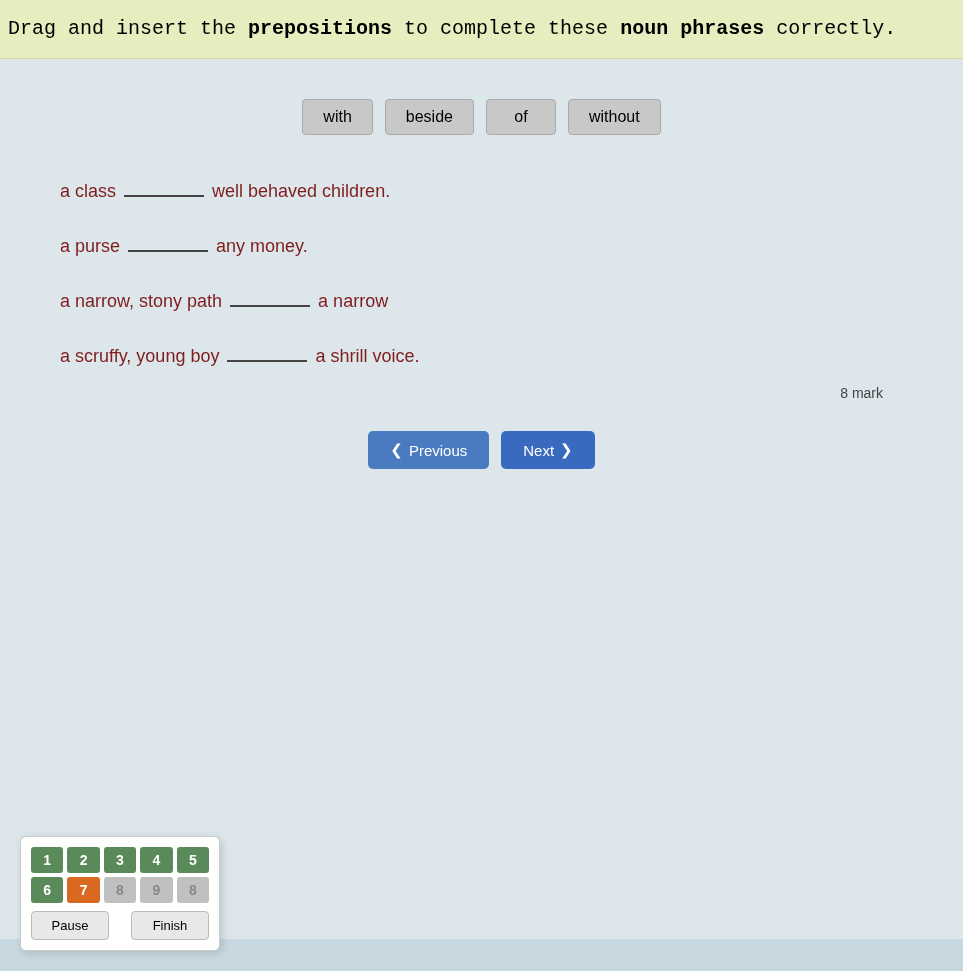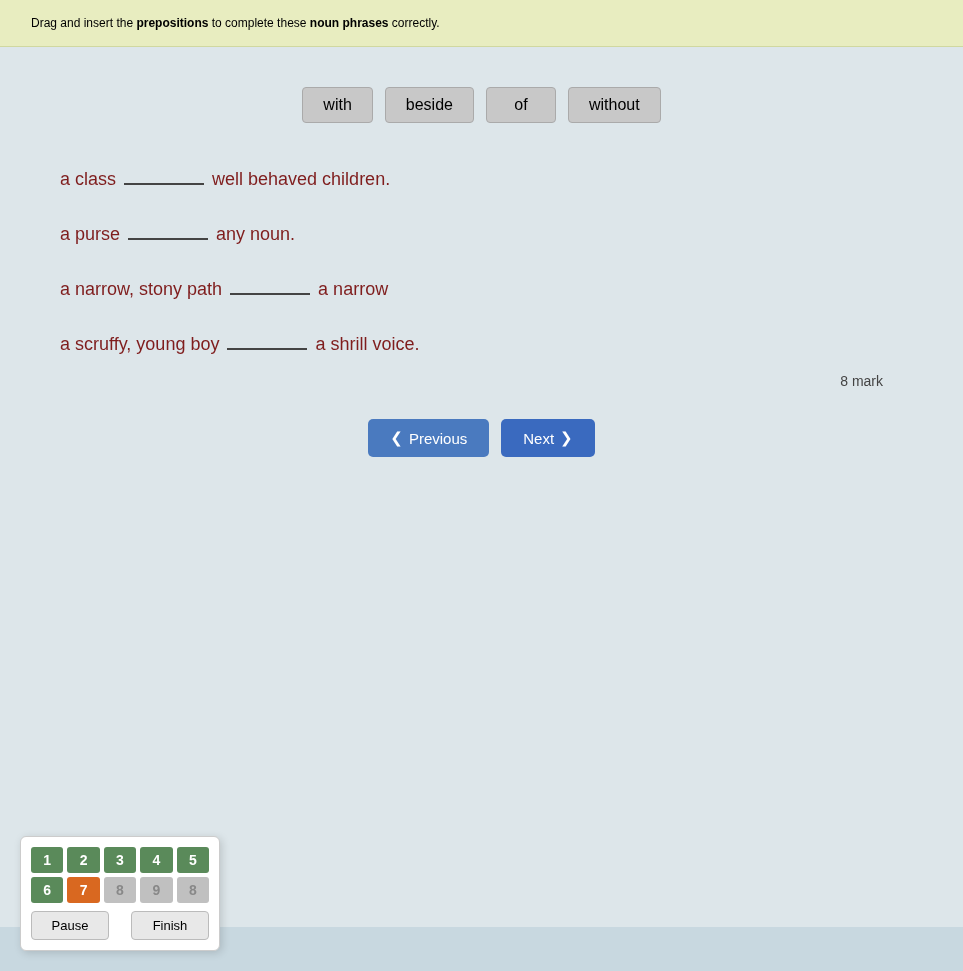--- a/index.html
+++ b/index.html
@@ -6,24 +6,25 @@
     body {
       font-family: Arial, sans-serif;
       background: #c8d8e0;
       width: 963px;
       min-height: 971px;
       position: relative;
     }
 
     .instruction-bar {
       background: #e8edc0;
-      padding: 14px 31px;
-      font-size: 12px;
+      padding: 14px 8px;
+      font-size: 20px;
       line-height: 1.5;
       border-bottom: 1px solid #d0d8a0;
+      font-family: Liberation Mono, monospace;
     }
 
     .instruction-bar strong {
       font-weight: bold;
     }
 
     .main-content {
       background: #dde6ea;
       padding: 30px 40px;
       min-height: 880px;
@@ -190,21 +191,21 @@
 
     <div class="sentence-row">
       <span>a class</span>
       <span class="blank"></span>
       <span>well behaved children.</span>
     </div>
 
     <div class="sentence-row">
       <span>a purse</span>
       <span class="blank"></span>
-      <span>any noun.</span>
+      <span>any money.</span>
     </div>
 
     <div class="sentence-row">
       <span>a narrow, stony path</span>
       <span class="blank"></span>
       <span>a narrow</span>
     </div>
 
     <div class="sentence-row">
       <span>a scruffy, young boy</span>

